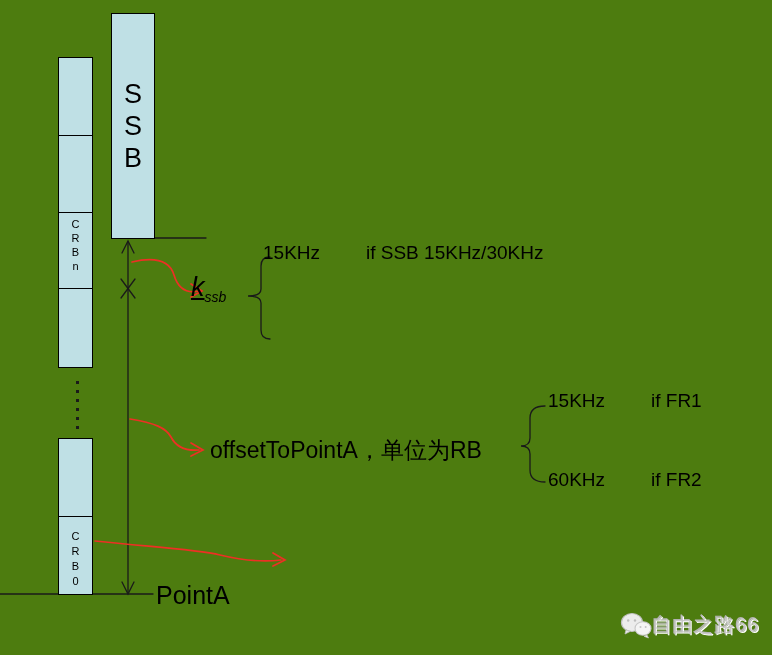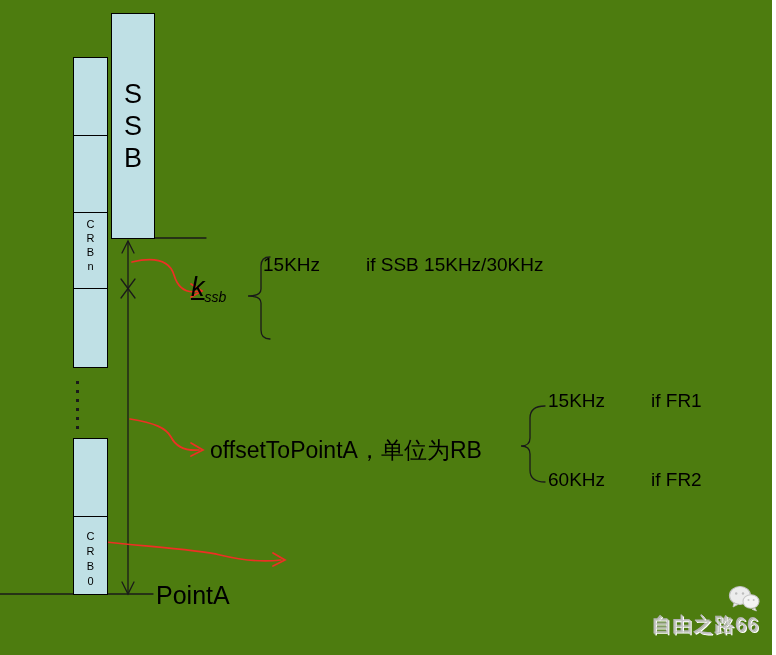--- a/index.html
+++ b/index.html
@@ -6,49 +6,49 @@
   .canvas{
     position:relative;width:772px;height:655px;background:#4d7c0f;overflow:hidden;
     font-family:"Liberation Sans",sans-serif;color:#000;
   }
   .overlay{position:absolute;left:0;top:0;width:776px;height:655px;pointer-events:none;}
   
   .blk{position:absolute;box-sizing:border-box;border:1px solid #000;}
   .stack-label{display:block;word-break:break-all;text-align:center;color:#000;}
   .ssb-block{left:111px;top:13px;width:44px;height:226px;}
   .ssb-text{width:26px;margin:64px auto 0;font-size:27px;line-height:32px;}
-  .crb{left:73px;width:35px;}
+  .crb{left:58px;width:35px;}
   .crb1{top:57px;height:79px;}
   .crb2{top:135px;height:78px;}
   .crb3{top:212px;height:77px;}
   .crb4{top:288px;height:80px;}
   .crb5{top:438px;height:79px;}
   .crb6{top:516px;height:79px;}
   .crb-text{width:12px;margin:4px auto 0;font-size:11px;line-height:14px;}
   .crb-text0{margin-top:12px;line-height:15px;}
   
   .dots{position:absolute;left:76px;top:381px;display:flex;flex-direction:column;gap:6px;}
   .dots i{width:3px;height:3px;background:#1a1a1a;display:block;}
   
   .lbl{position:absolute;white-space:nowrap;}
   .subcarrier{left:208px;top:216px;font-size:17px;font-style:italic;}
   .kssb{left:191px;top:272px;font-size:27px;font-style:italic;text-decoration:underline;}
   .kssb sub{font-size:14px;font-style:italic;}
   .opt-row{font-size:19px;}
   .opt-row .val{display:inline-block;min-width:75px;margin-right:28px;}
-  .krow1{left:263px;top:254px;}
+  .krow1{left:263px;top:242px;}
   .krow2{left:274px;top:324px;}
   .frow1{left:548px;top:390px;}
   .frow2{left:548px;top:469px;}
   .offset-label{left:210px;top:435px;font-size:23px;}
   .scs-note{left:294px;top:547px;font-size:23px;}
   .pointa{left:156px;top:581px;font-size:25px;}
   
   .watermark{
-    position:absolute;right:12px;bottom:16px;display:flex;align-items:flex-end;flex-direction:column;
+    position:absolute;right:12px;bottom:16px;display:flex;align-items:flex-start;
   }
   .wm-text{
     font-size:20px;letter-spacing:1px;color:#c9c9c9;
     text-shadow:1px 1px 0 #ffffff,-1px -1px 0 #b3b3b3;
   }
 </style>
 </head>
 <body>
 
 <div class="canvas">

